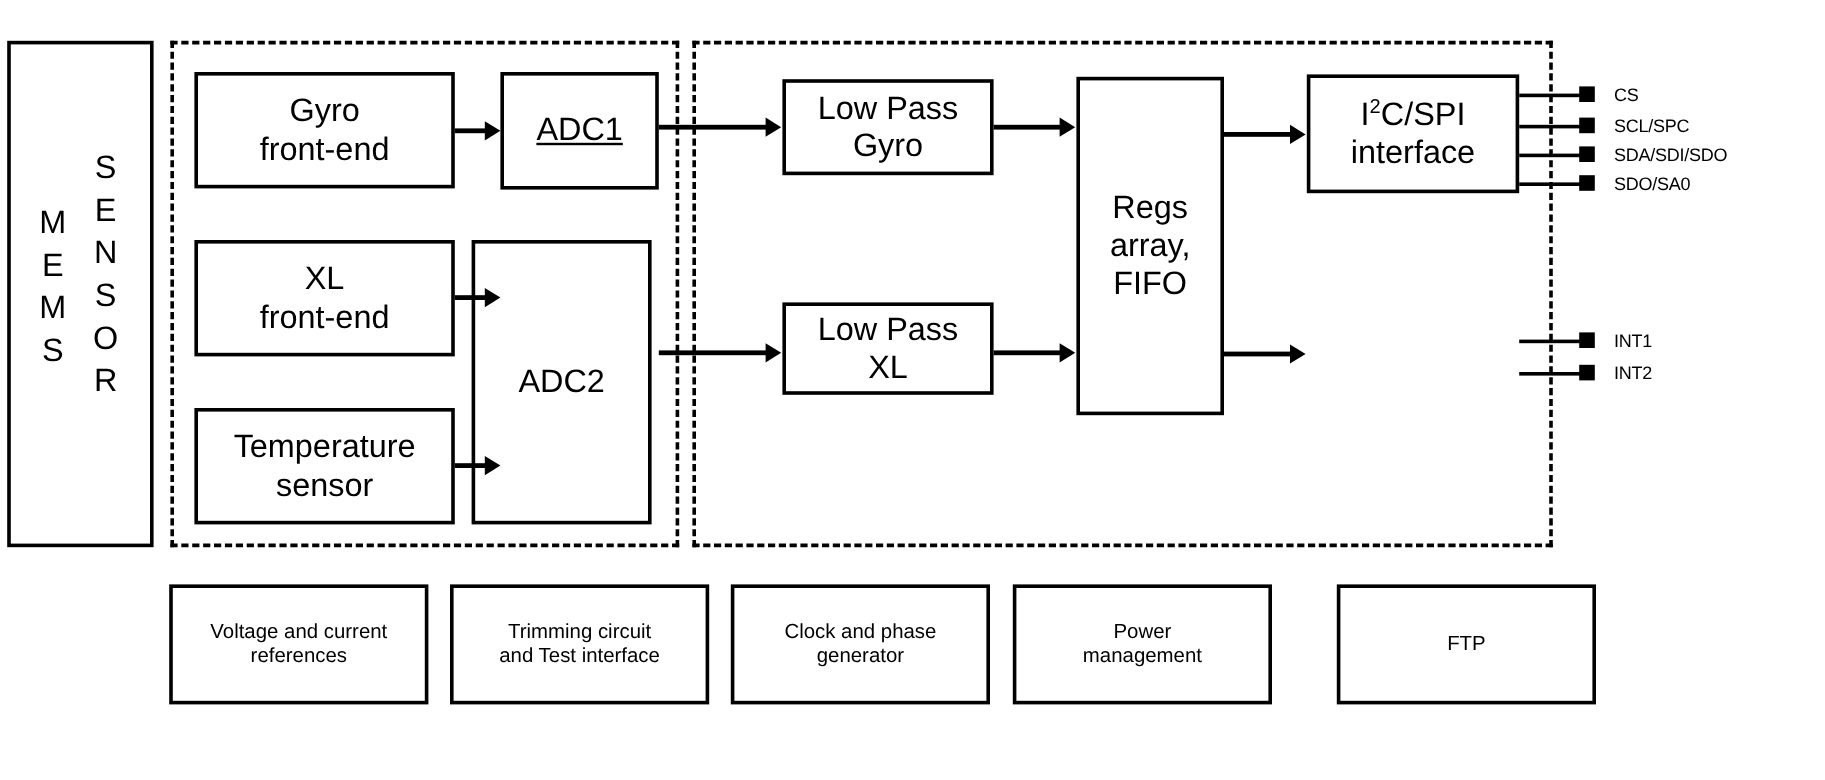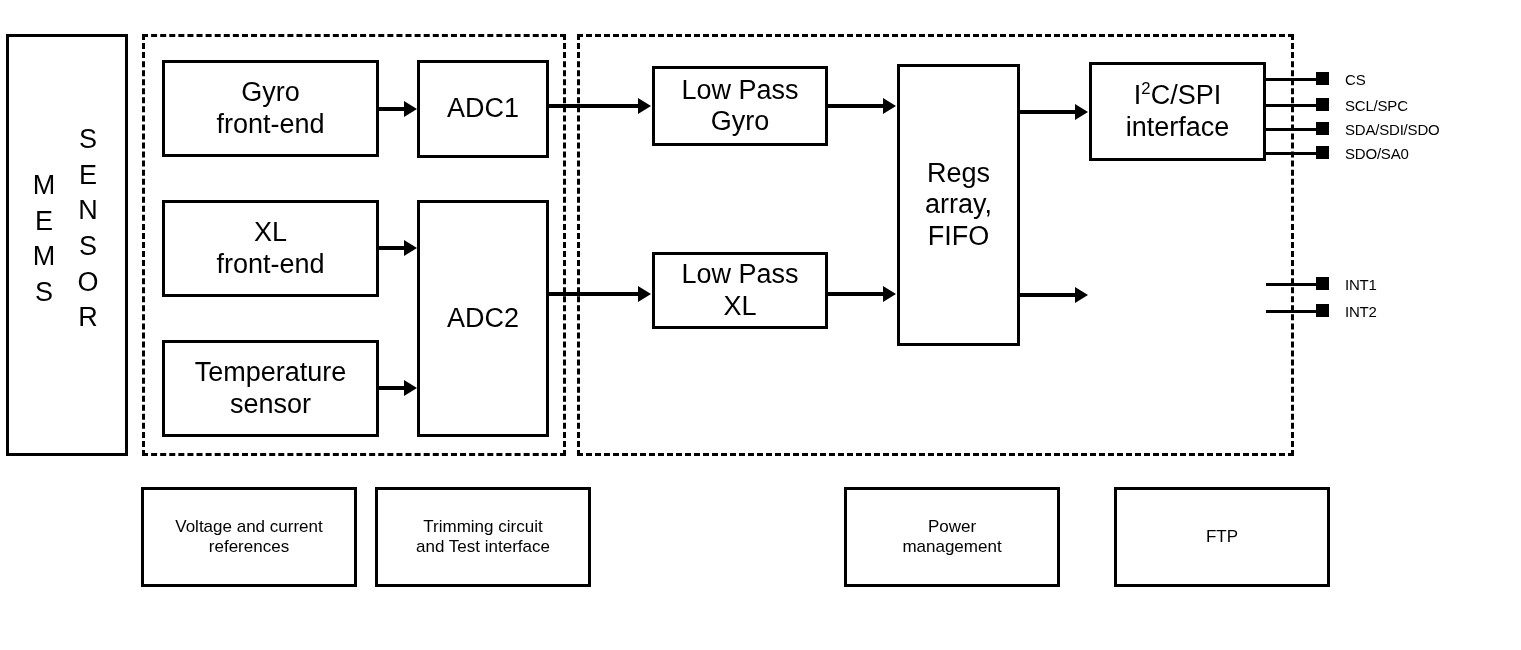--- a/index.html
+++ b/index.html
@@ -93,23 +93,23 @@
 
   <div class="box box-lg" style="left:162px; top:60px; width:217px; height:97px;">Gyro
 front-end</div>
 
   <div class="box box-lg" style="left:162px; top:200px; width:217px; height:97px;">XL
 front-end</div>
 
   <div class="box box-lg" style="left:162px; top:340px; width:217px; height:97px;">Temperature
 sensor</div>
 
-  <div class="box box-lg" style="left:417px; top:60px; width:132px; height:98px;">ADC1</div>
+  <div class="box box-lg" style="left:417px; top:60px; width:132px; height:98px;text-decoration:underline;">ADC1</div>
 
-  <div class="box box-lg" style="left:417px; top:200px; width:132px; height:237px;">ADC2</div>
+  <div class="box box-lg" style="left:393px; top:200px; width:150px; height:237px;">ADC2</div>
 
   <div class="box box-lg" style="left:652px; top:66px; width:176px; height:80px;">Low Pass
 Gyro</div>
 
   <div class="box box-lg" style="left:652px; top:252px; width:176px; height:77px;">Low Pass
 XL</div>
 
   <div class="box box-lg" style="left:897px; top:64px; width:123px; height:282px;">Regs
 array,
 FIFO</div>
@@ -170,19 +170,21 @@
   <div class="wire wire-thin" style="left:1266px; top:310px; width:56px;"></div>
   <div class="pad" style="left:1316px; top:304px;"></div>
   <div class="pinlabel" style="left:1345px; top:303px;text-align:center;">INT2</div>
 
   <div class="box box-sm" style="left:375px; top:487px; width:216px; height:100px;">Trimming circuit
 and Test interface</div>
 
   <div class="box box-sm" style="left:141px; top:487px; width:216px; height:100px;">Voltage and current
 references</div>
 
+  <div class="box box-sm" style="left:609px; top:487px; width:216px; height:100px;">Clock and phase
+generator</div>
 
   <div class="box box-sm" style="left:844px; top:487px; width:216px; height:100px;">Power
 management</div>
 
   <div class="box box-sm" style="left:1114px; top:487px; width:216px; height:100px;">FTP</div>
 
 </div>
 
 </body></html>

